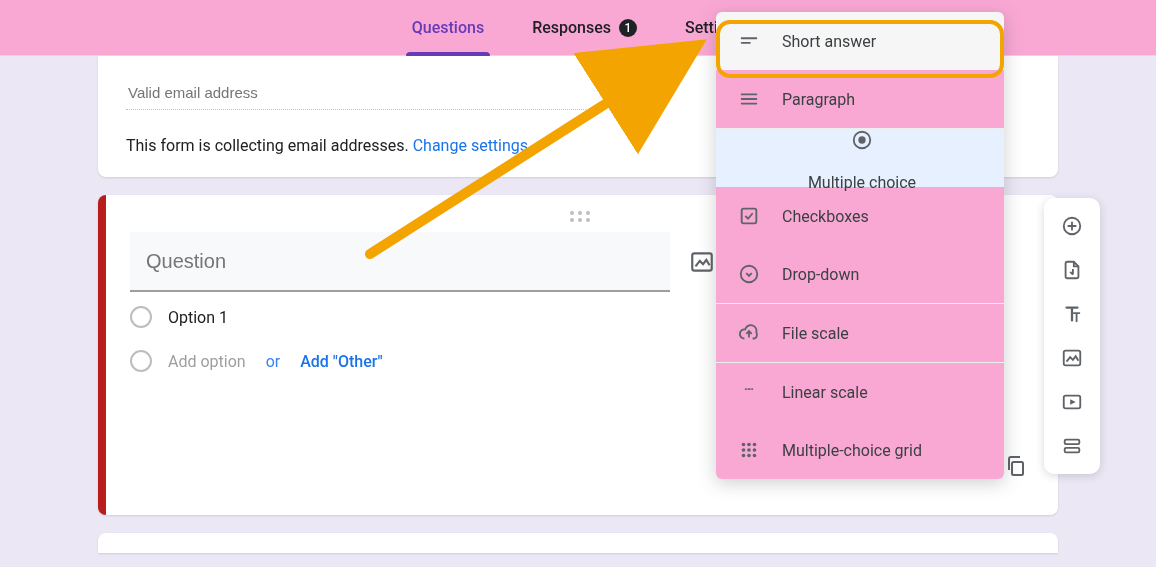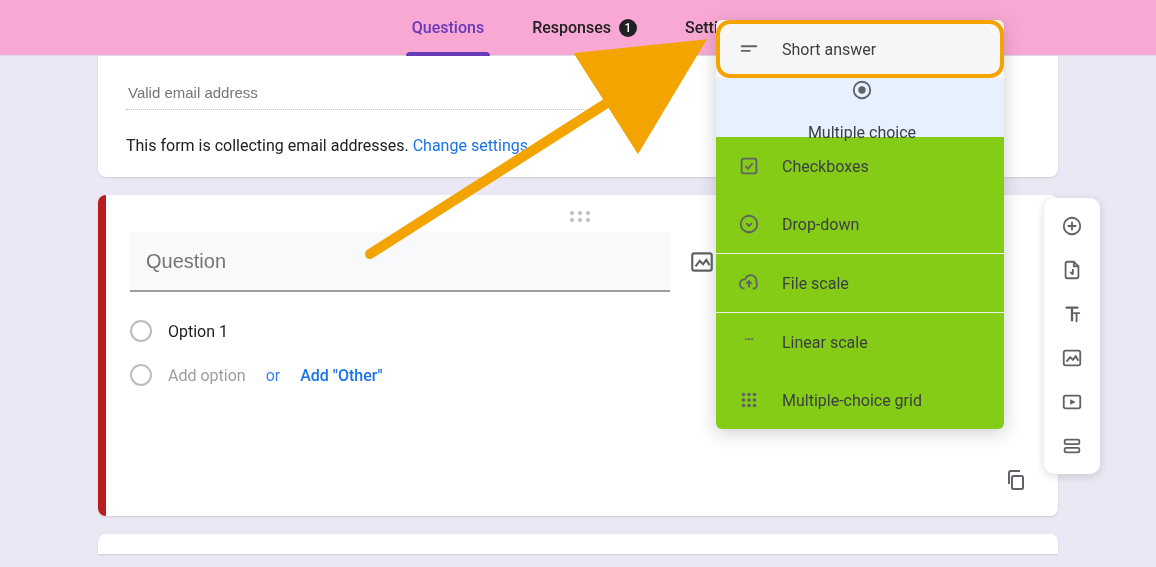--- a/index.html
+++ b/index.html
@@ -137,21 +137,21 @@
     font-size:20px;
     padding:0 16px;
     color:var(--placeholder);
     outline:none;
   }
   .image-btn{
     width:28px;height:28px;color:#5f6368;cursor:pointer;
     display:inline-flex;align-items:center;justify-content:center;
   }
 
-  .options{margin-top:28px;}
+  .options{margin-top:14px;}
   .option-row{
     display:flex;align-items:center;gap:16px;
     margin-bottom:22px;font-size:16px;
   }
   .radio-circle{
     width:22px;height:22px;border:2px solid #bdbdbd;border-radius:50%;
     flex:0 0 22px;
   }
   .option-text{color:var(--text);}
   .option-placeholder{color:#9e9e9e;}
@@ -172,24 +172,24 @@
     height:20px;
     background:#fff;
     border-radius:8px 8px 0 0;
     box-shadow:0 1px 2px rgba(60,64,67,.15);
     margin-top:18px;
   }
 
   
   .dropdown{
     position:absolute;
-    top:20px;
+    top:12px;
     left:716px;
     width:288px;
-    background:#84cc16;
+    background:#f9a8d4;
     border-radius:6px;
     box-shadow:0 4px 18px rgba(60,64,67,.25);
     z-index:10;
     overflow:hidden;
   }
   .dd-item{
     display:flex;align-items:center;gap:22px;
     height:58px;padding:0 18px 0 22px;
     font-size:16px;color:#3c4043;
     cursor:pointer;
@@ -316,20 +316,28 @@
 
   <div class="dd-item" style="background:#f6f6f6;">
     <span class="dd-icon">
       <svg viewBox="0 0 24 24" width="22" height="22">
           <path d="M4 9h16M4 14h9" stroke="#5f6368" stroke-width="2" stroke-linecap="round"></path>
         </svg>
     </span>
     <span>Short answer</span>
   </div>
 
+  <div class="dd-item">
+    <span class="dd-icon">
+      <svg viewBox="0 0 24 24" width="22" height="22">
+          <path d="M4 7h16M4 12h16M4 17h16" stroke="#5f6368" stroke-width="2" stroke-linecap="round"></path>
+        </svg>
+    </span>
+    <span>Paragraph</span>
+  </div>
 
   <div class="dd-sep"></div>
 
   <div class="dd-item selected">
     <span class="dd-icon">
       <svg viewBox="0 0 24 24" width="22" height="22">
           <circle cx="12" cy="12" r="9" fill="none" stroke="#5f6368" stroke-width="2"></circle>
           <circle cx="12" cy="12" r="4" fill="#5f6368"></circle>
         </svg>
     </span>

